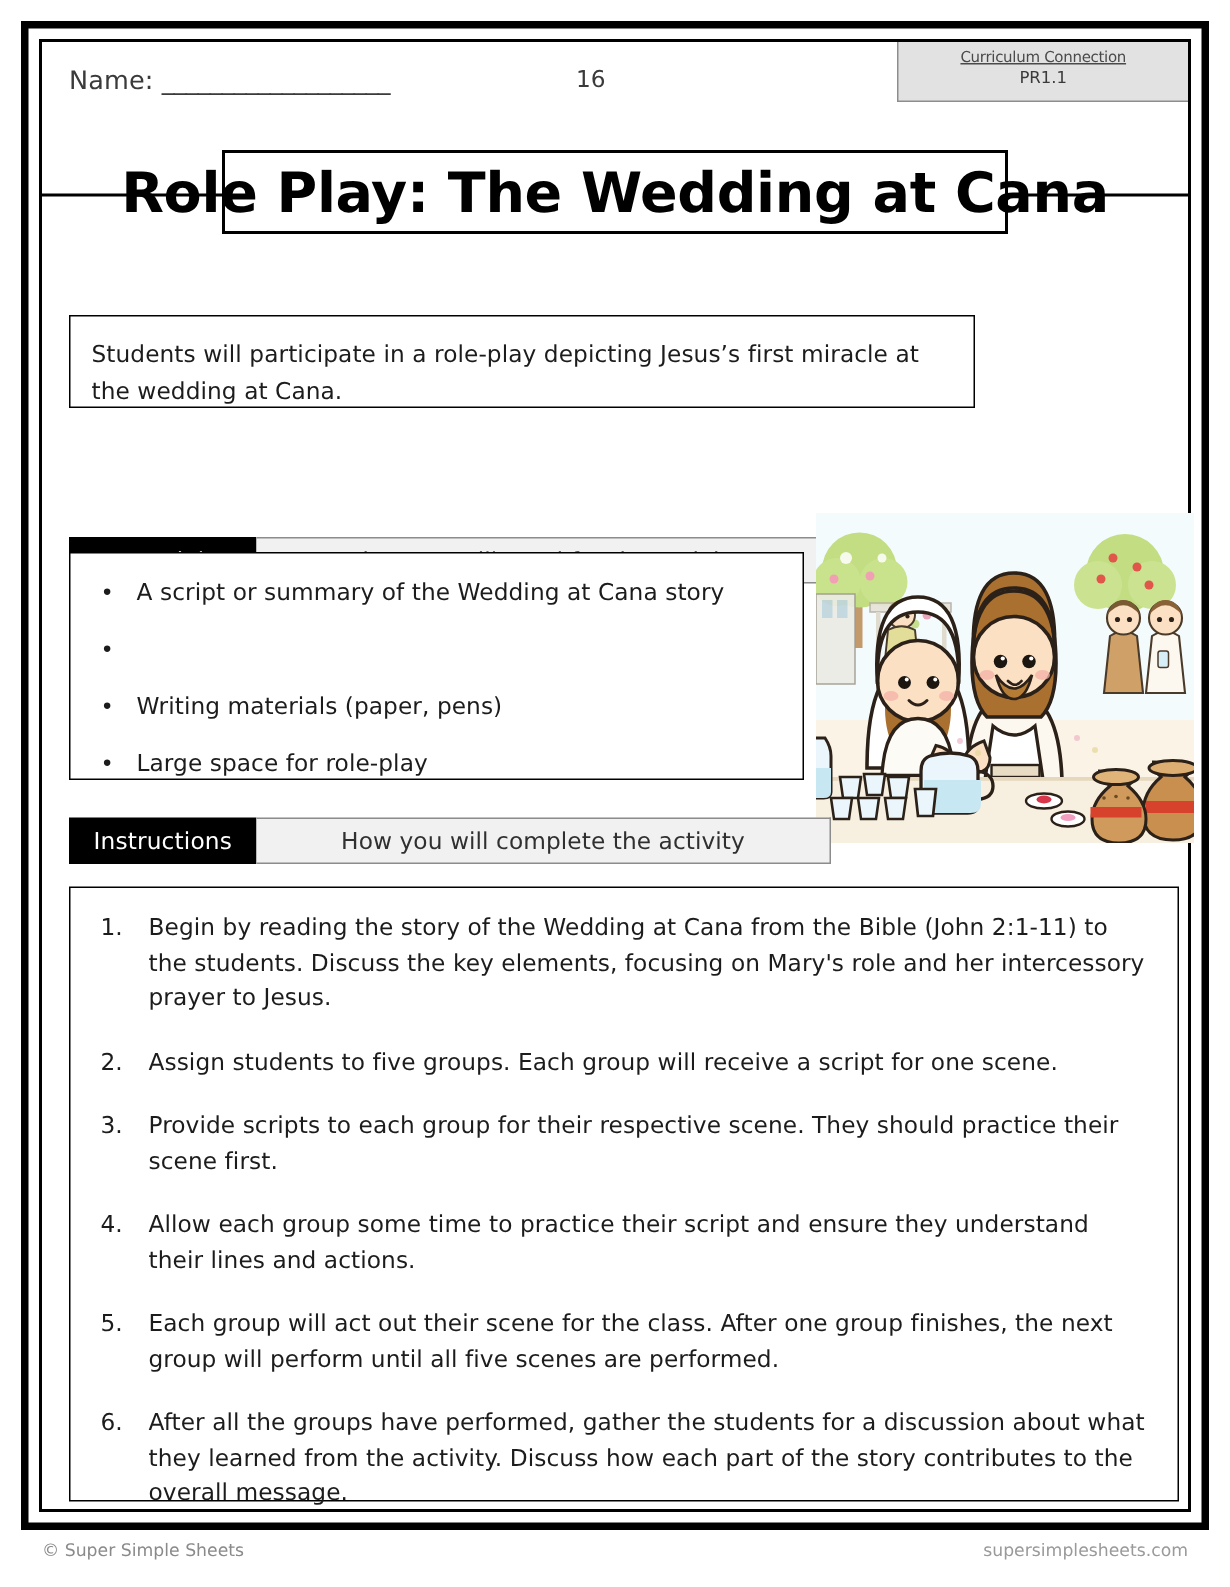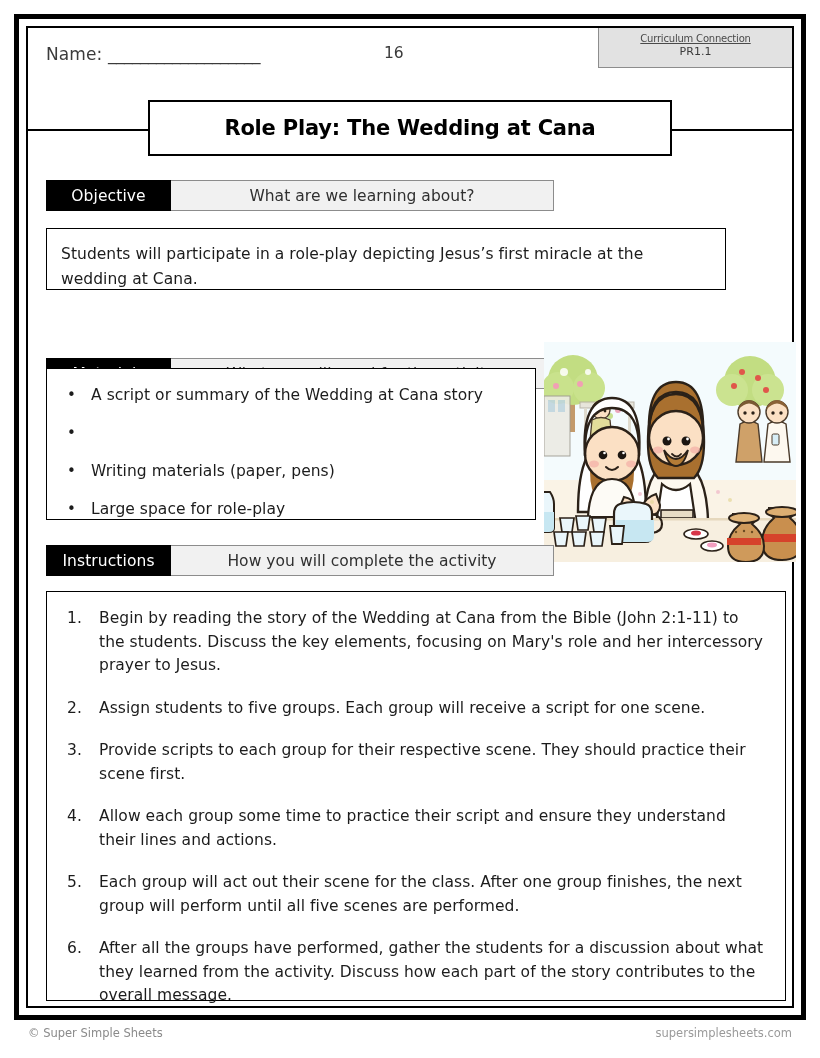--- a/index.html
+++ b/index.html
@@ -100,21 +100,21 @@
     width: 524px; height: 56px;
     background: #fff;
     border: 2px solid #000;
     display: flex;
     align-items: center;
     justify-content: center;
   }
   .title-text {
     font-family: "DejaVu Sans", "Liberation Sans", sans-serif;
     font-weight: bold;
-    font-size: 21px;
+    font-size: 37px;
     color: #000;
     letter-spacing: -0.2px;
     white-space: nowrap;
   }
 
   
   .section-head {
     position: absolute;
     height: 31px;
     display: flex;
@@ -249,26 +249,22 @@
         </div>
       </div>
 
       <div class="title-band">
         <div class="title-rule"></div>
         <div class="title-box">
           <span class="title-text">Role Play: The Wedding at Cana</span>
         </div>
       </div>
 
-      <div class="section-head" style="left:18px; top:152px; width:508px;">
-        <div class="section-tag">Objective</div>
-        <div class="section-sub">What are we learning about?</div>
-      </div>
-
-      <div class="content-box" style="left:18px; top:200px; width:680px; height:62px;">
+
+      <div class="content-box" style="left:18px; top:182px; width:604px; height:62px;">
         <div class="objective-text">Students will participate in a role-play depicting Jesus’s first miracle at the wedding at Cana.</div>
       </div>
 
       <div class="section-head" style="left:18px; top:291px; width:508px;margin-top:39px;">
         <div class="section-tag">Materials</div>
         <div class="section-sub">What you will need for the activity.</div>
       </div>
 
       <div class="content-box" style="left:18px; top:340px; width:490px; height:152px;">
         <ul class="materials-list">

